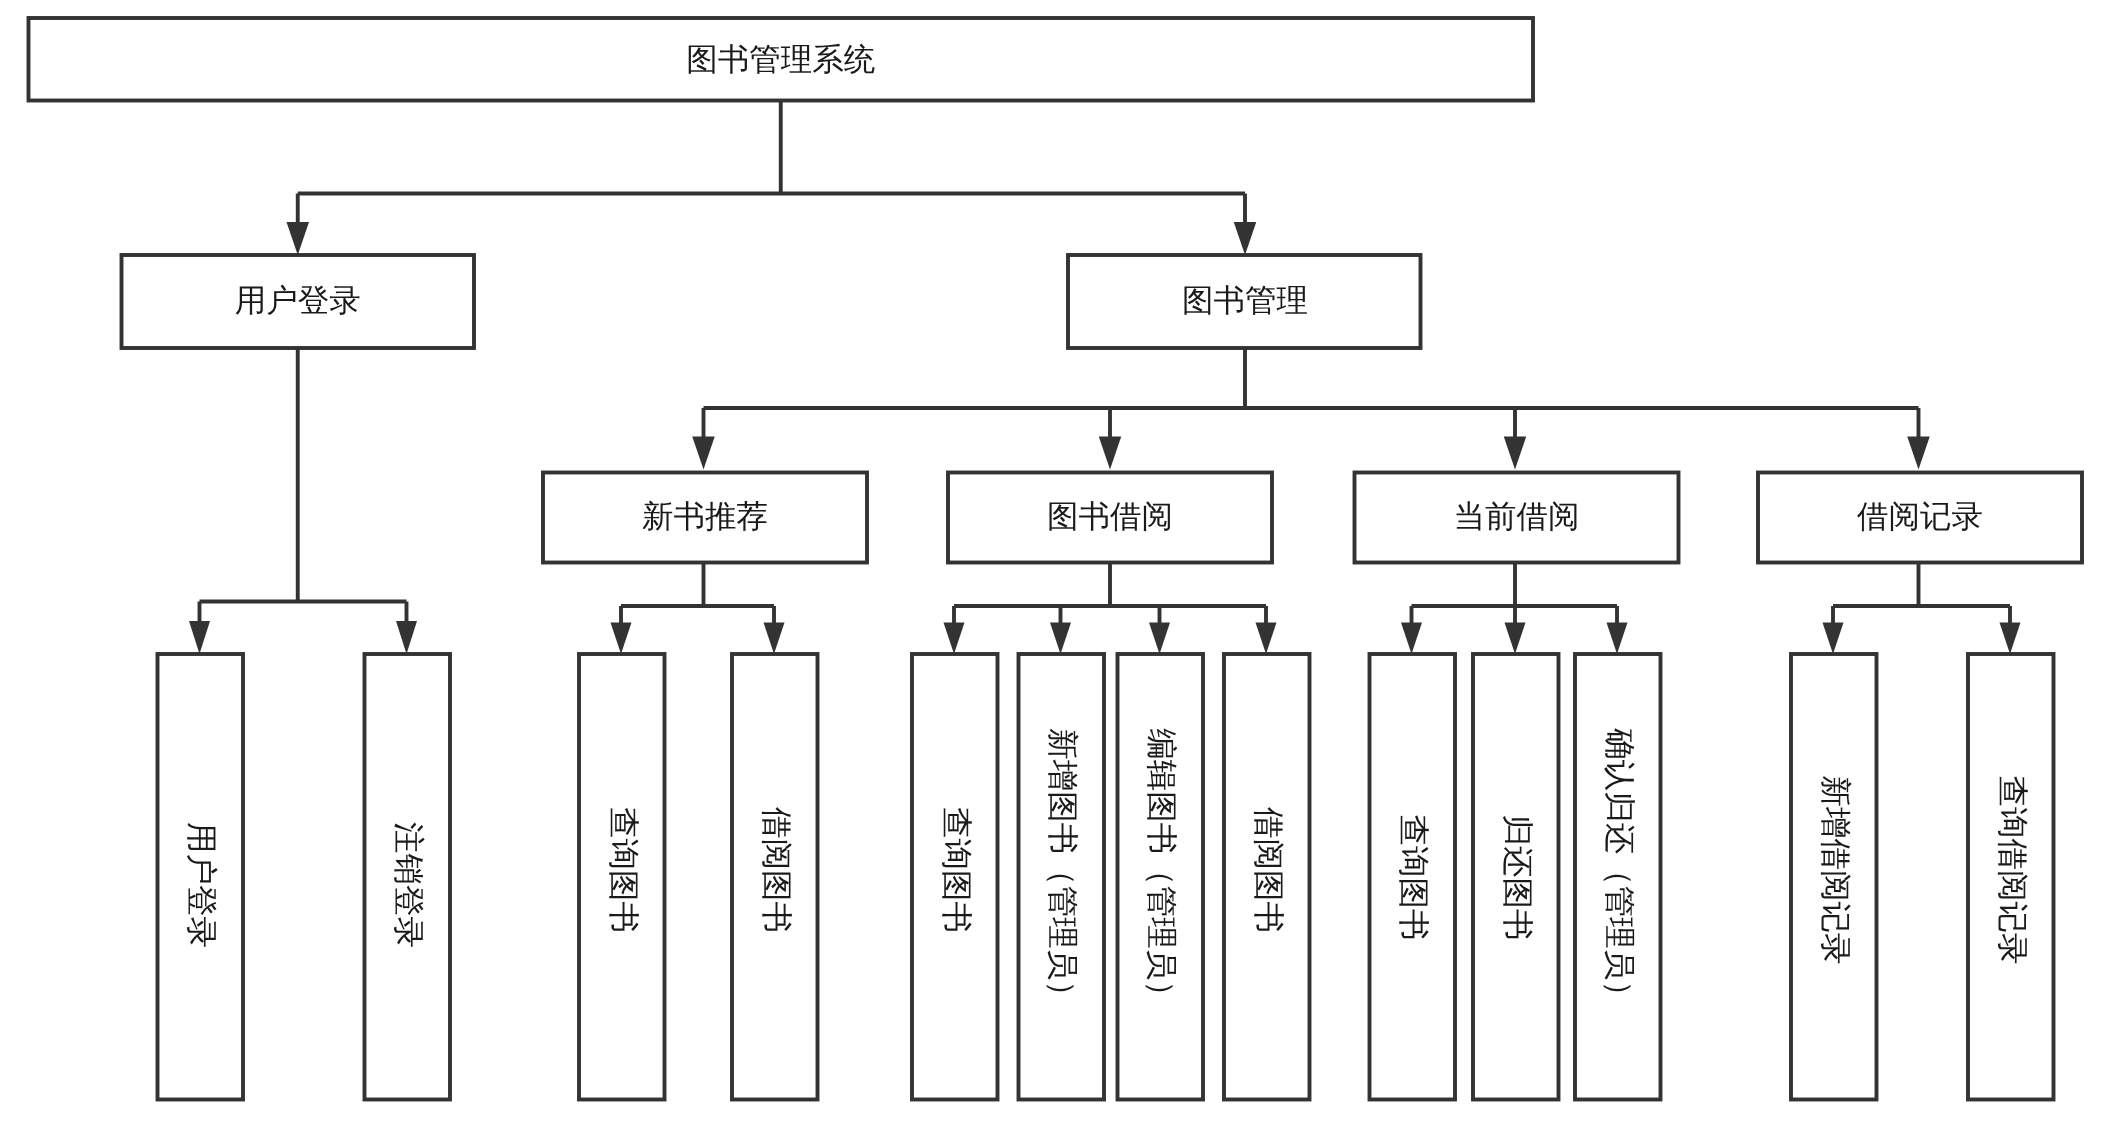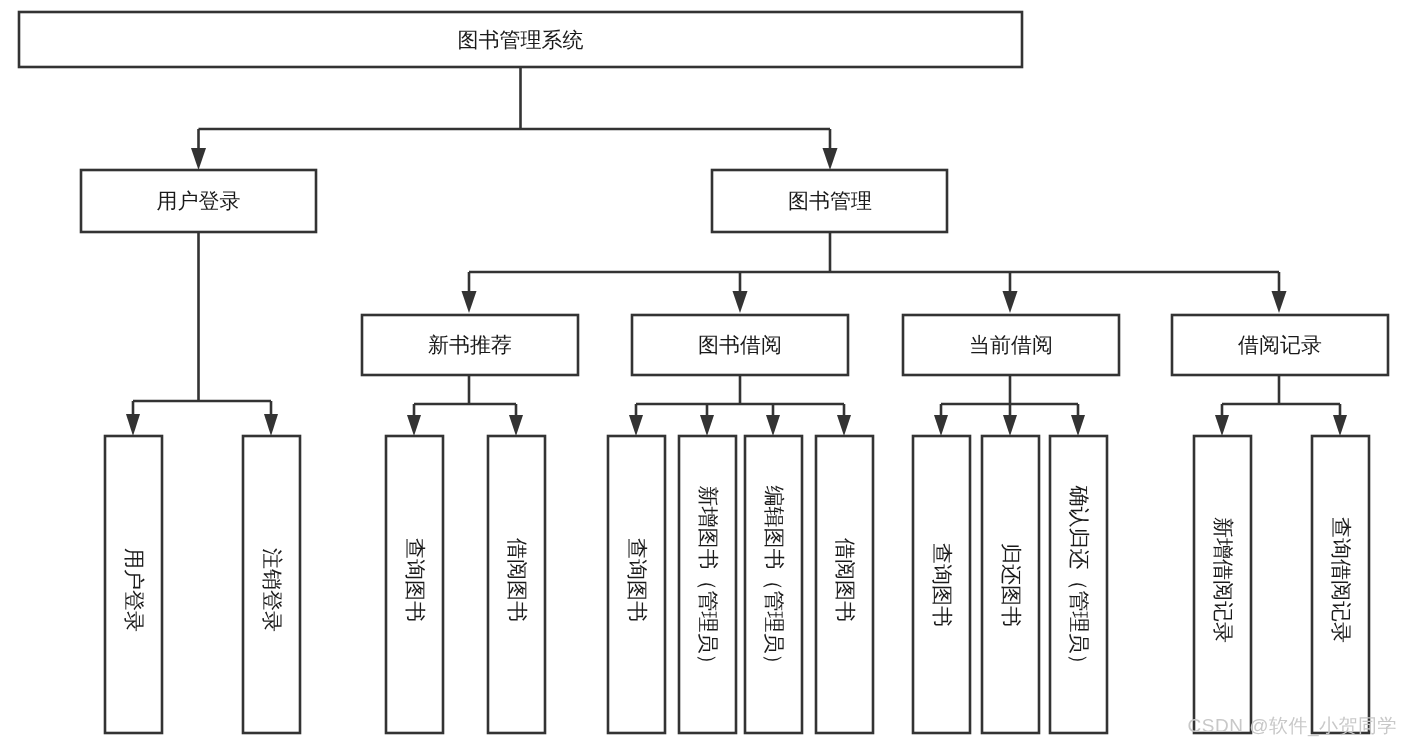--- a/index.html
+++ b/index.html
@@ -229,15 +229,14 @@
       <text class="node-label-v" transform="translate(1223,580) rotate(90)" x="0" y="0">新增借阅记录</text>
     </g>
 
     <g>
       <rect class="node-rect" x="1312" y="436" width="57" height="297"></rect>
       <text class="node-label-v" transform="translate(1341,580) rotate(90)" x="0" y="0">查询借阅记录</text>
     </g>
 
   </svg>
 
-  <div class="watermark">CSDN @软件_小贺同学</div>
 
 </div>
 
 </body></html>

